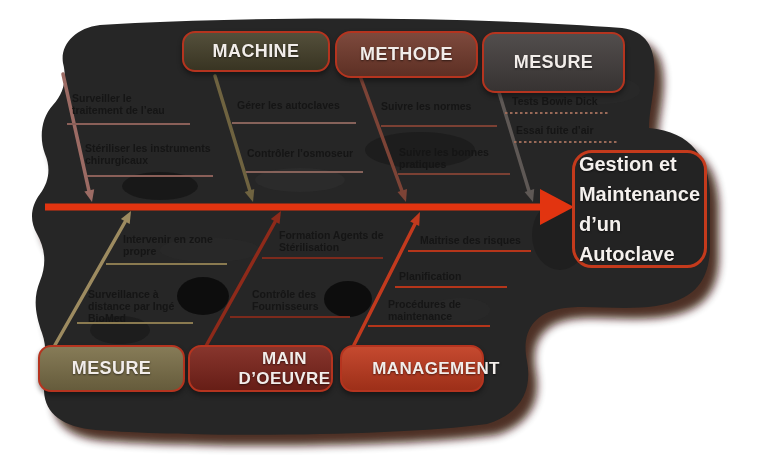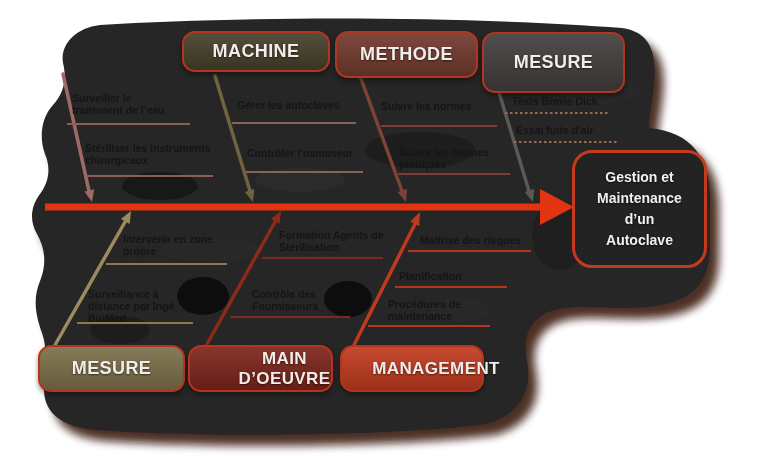--- a/index.html
+++ b/index.html
@@ -7,22 +7,22 @@
          font-family:"Liberation Sans",sans-serif;}
   .stage svg.lines{position:absolute;left:0;top:0;width:768px;height:456px;}
   .cat-box{position:absolute;box-sizing:border-box;display:flex;align-items:center;justify-content:center;
            border:2.5px solid #b5341f;border-radius:13px;color:#f2edea;font-weight:bold;text-align:center;
            background-image:linear-gradient(rgba(255,255,255,.08),rgba(0,0,0,.18));
            box-shadow:0 3px 5px rgba(0,0,0,.4);letter-spacing:.4px;}
   .cat-box span{white-space:pre-line;line-height:1.12;text-shadow:0 1px 2px rgba(0,0,0,.55);}
   .box-top,.box-bottom{font-size:18px;}
   .box-small{font-size:17px;padding-left:48px;}
   .effect-box{position:absolute;box-sizing:border-box;display:flex;align-items:center;justify-content:center;
-              border:3px solid #c43a1c;border-radius:20px;color:#f4f0ed;font-weight:bold;text-align:center;
-              font-size:14px;}
+              border:3px solid #c43a1c;border-radius:20px;color:#f4f0ed;font-weight:bold;
+              font-size:20px;}
   .effect-box span{white-space:pre-line;line-height:1.5;text-shadow:0 1px 2px rgba(0,0,0,.6);}
   .cause{position:absolute;font-size:10.5px;font-weight:700;color:#151515;line-height:1.14;white-space:pre-line;}
 </style>
 </head>
 <body>
 
 <div class="stage" style="background-color: rgb(255, 255, 255);">
 
   <svg class="lines" viewBox="0 0 768 456">
     <defs>
@@ -98,21 +98,21 @@
       <line x1="230" y1="317" x2="350" y2="317" style="stroke: rgb(124, 42, 28);"></line>
       <line x1="408" y1="251" x2="531" y2="251" style="stroke: rgb(181, 53, 26);"></line>
       <line x1="395" y1="287" x2="507" y2="287" style="stroke: rgb(181, 53, 26);"></line>
       <line x1="368" y1="326" x2="490" y2="326" style="stroke: rgb(181, 53, 26);"></line>
     </g>
   </svg>
 
   <div class="cat-box box-top" style="left: 182px; top: 31px; width: 148px; height: 41px; background-color: rgb(69, 64, 42); border-color: rgb(181, 52, 31);">
     <span>MACHINE</span>
   </div>
-  <div class="cat-box box-top" style="left: 335px; top: 31px; width: 143px; height: 47px; background-color: rgb(114, 58, 44); border-color: rgb(181, 52, 31);">
+  <div class="cat-box box-top" style="left: 335px; top: 31px; width: 143px; height: 47px; background-color: rgb(114, 58, 44); border-color: rgb(181, 52, 31); border-radius: 16px;">
     <span>METHODE</span>
   </div>
   <div class="cat-box box-top" style="left: 482px; top: 32px; width: 143px; height: 61px; background-color: rgb(67, 62, 61); border-color: rgb(181, 52, 31);">
     <span>MESURE</span>
   </div>
 
   <div class="cat-box box-bottom" style="left: 38px; top: 345px; width: 147px; height: 47px; background-color: rgb(124, 112, 73); border-color: rgb(181, 52, 31);">
     <span>MESURE</span>
   </div>
   <div class="cat-box box-small" style="left: 188px; top: 345px; width: 145px; height: 47px; background-color: rgb(125, 36, 27); border-color: rgb(181, 52, 31);">

